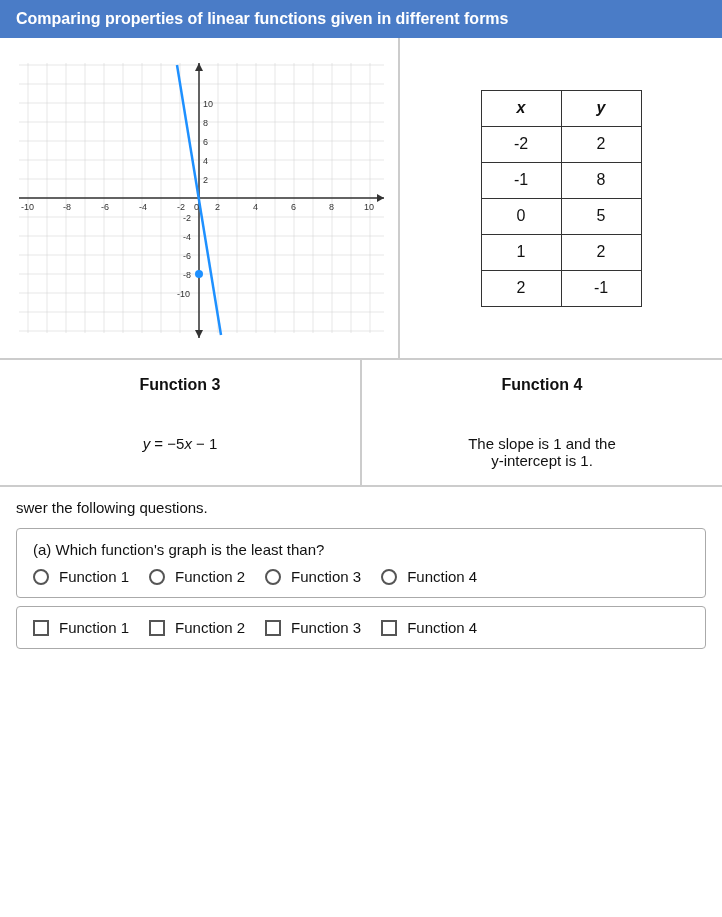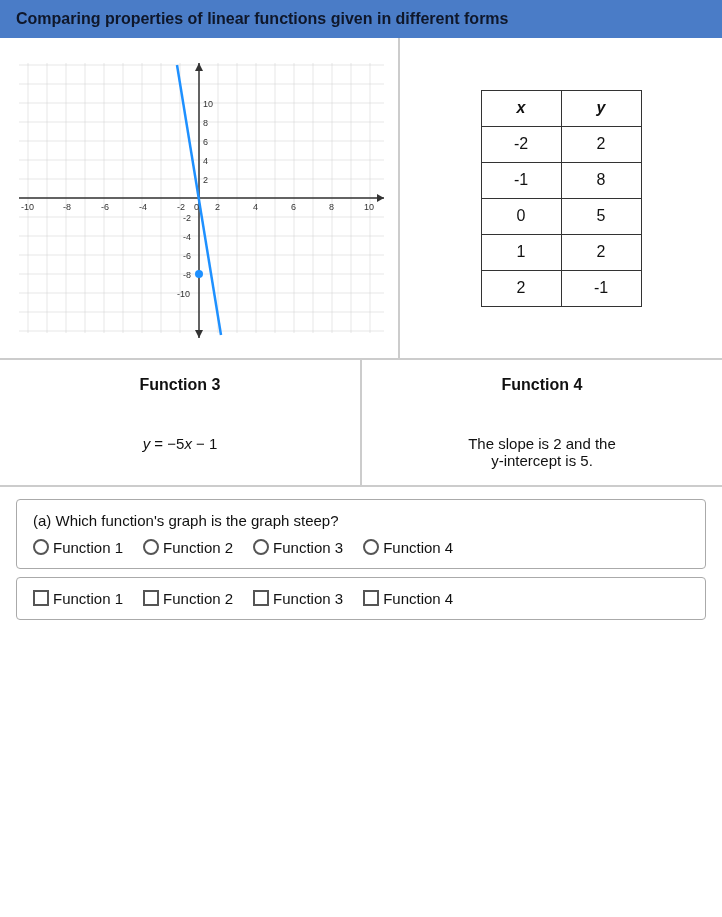--- a/index.html
+++ b/index.html
@@ -7,21 +7,21 @@
       font-family: Arial, sans-serif;
       background: #fff;
       width: 722px;
       min-height: 917px;
       font-size: 15px;
       color: #111;
     }
 
     .header {
       background: #4a7cc7;
-      color: #0f172a;
+      color: #ffffff;
       padding: 10px 16px;
       font-size: 16px;
       font-weight: bold;
     }
 
     .top-section {
       display: flex;
       border-bottom: 2px solid #ccc;
     }
 
@@ -113,22 +113,22 @@
 
     .options-row {
       display: flex;
       gap: 20px;
       align-items: center;
       flex-wrap: wrap;
     }
 
     .option-label {
       display: flex;
-      align-items: flex-start;
-      gap: 4px;
+      align-items: flex-end;
+      gap: 10px;
       font-size: 15px;
       cursor: pointer;
     }
 
     .radio-circle {
       width: 16px;
       height: 16px;
       border: 2px solid #555;
       border-radius: 50%;
       display: inline-block;
@@ -274,30 +274,33 @@
 <div class="function-row">
   <div class="function-cell">
     <div class="function-title">Function 3</div>
     <div class="function-expr">
       <em>y</em> = −5<em>x</em> − 1
     </div>
   </div>
   <div class="function-cell">
     <div class="function-title">Function 4</div>
     <div class="function-expr">
-      <span>The slope is 2 and the</span><br>
-      <span>y-intercept is 5.</span>
+      <span>The slope is 1 and the</span><br>
+      <span>y-intercept is 1.</span>
     </div>
   </div>
 </div>
 
 <div class="answer-section">
+  <p class="answer-intro">
+    <span>swer the following questions.</span>
+  </p>
 
   <div class="question-box">
-    <div class="question-text">(a) Which function's graph is the graph steep?</div>
+    <div class="question-text">(a) Which function's graph is the least than?</div>
     <div class="options-row" id="qa-options">
     <label class="option-label">
           <span class="radio-circle"></span>
           <span>Function 1</span>
         </label>
         <label class="option-label">
           <span class="radio-circle"></span>
           <span>Function 2</span>
         </label>
         <label class="option-label">

